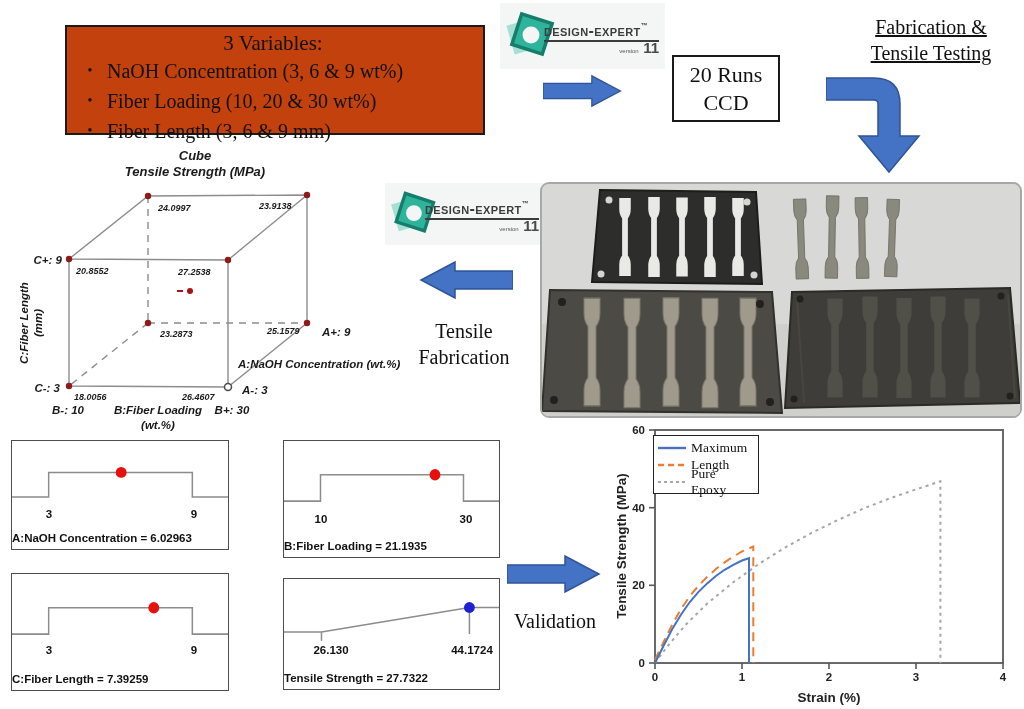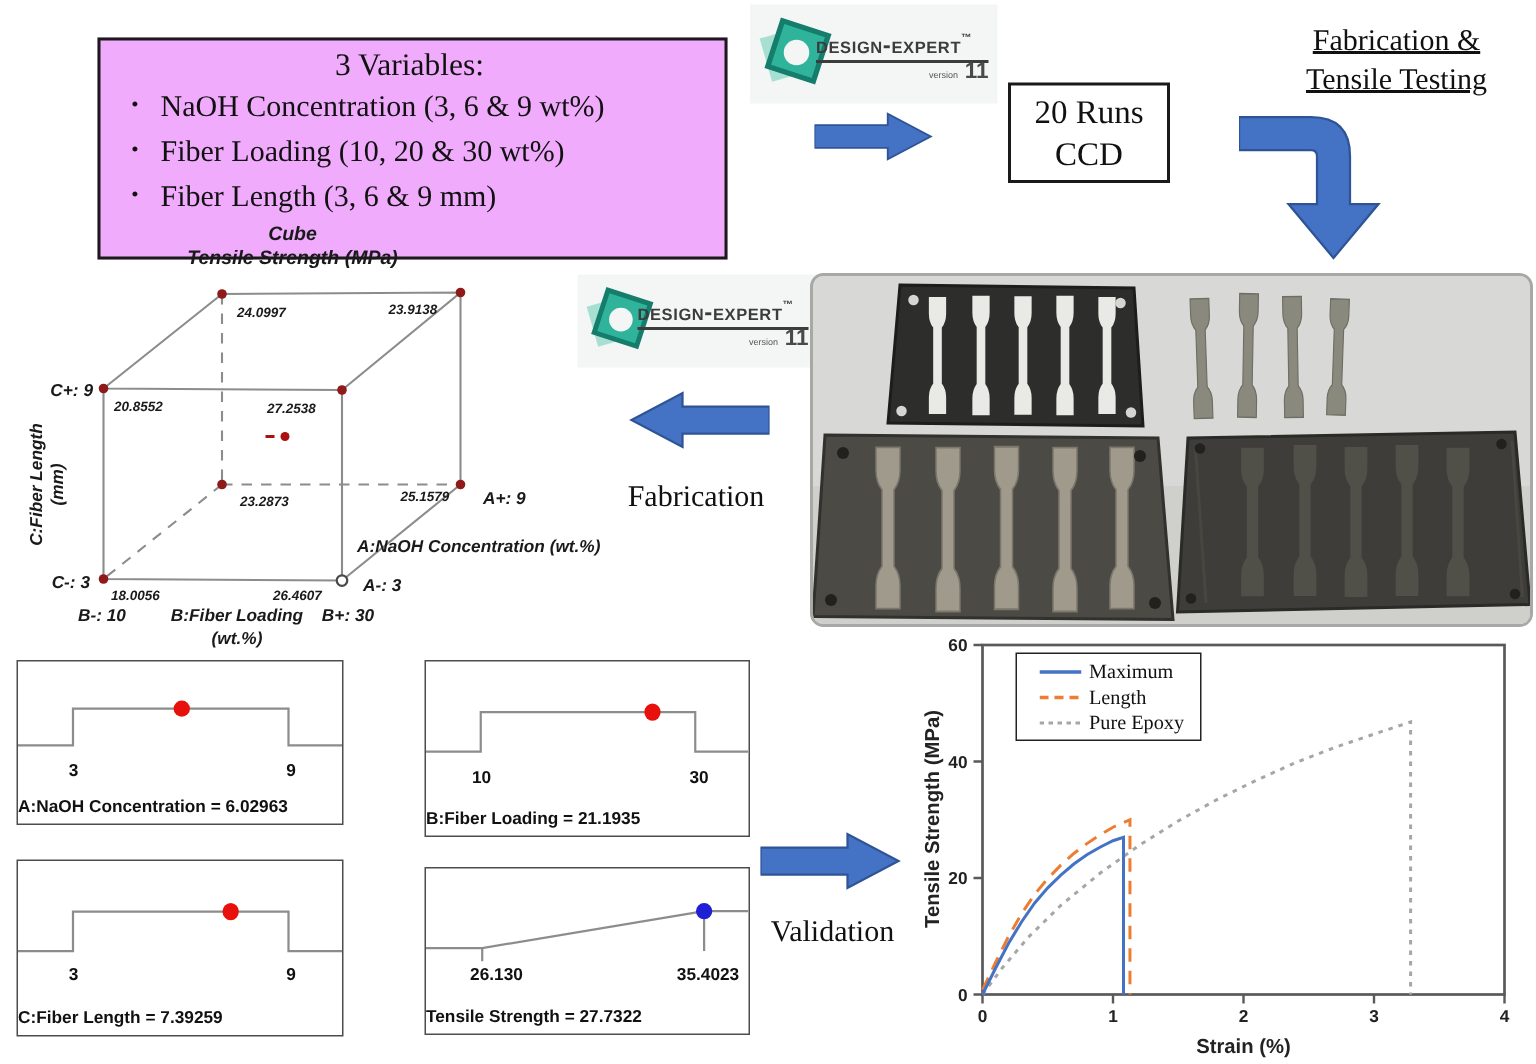--- a/index.html
+++ b/index.html
@@ -6,22 +6,22 @@
     --arrow-fill:#4472c4; --arrow-stroke:#2f5496;
     --corner-red:#8e1a1a; --line-gray:#8c8c8c;
     --dot-red:#e8100c; --dot-blue:#1f1fd4;
   }
   *{margin:0;padding:0;box-sizing:border-box;}
   body{width:1024px;height:709px;background:#fff;position:relative;overflow:hidden;
        font-family:"Liberation Serif",serif;}
   .abs{position:absolute;}
 
   
-  .vars-box{left:65px;top:25px;width:420px;height:148px;border:2px solid #1a1a1a;
-            padding:4px 10px 0 6px;background:#f0abfc;}
+  .vars-box{left:65px;top:25px;width:420px;height:110px;border:2px solid #1a1a1a;
+            padding:4px 10px 0 6px;background:#c2410c;}
   .vars-title{text-align:center;font-size:21px;color:#111;}
   .vars-list{list-style:none;font-size:20px;color:#111;}
   .vars-list li{display:flex;line-height:30px;}
   .vars-list li .bullet{width:34px;text-align:center;font-size:14px;}
 
   
   .logo{background:#f3f6f5;display:flex;align-items:center;padding:2px 6px 2px 2px;}
   .logo-1{left:500px;top:3px;width:165px;height:66px;}
   .logo-2{left:385px;top:183px;width:160px;height:62px;}
   .logo-text{flex:1;margin-left:-14px;margin-top:6px;}
@@ -71,22 +71,22 @@
   .fplot-d{left:283px;top:578px;width:217px;height:112px;}
 
   
   .chart{left:615px;top:413px;width:409px;height:296px;}
   .chart text{font-family:"Liberation Sans",sans-serif;font-weight:700;fill:#222;}
   .tick-label{font-size:11.5px;}
   .axis-label{font-size:13.5px;}
   .chart-frame{fill:none;stroke:#595959;stroke-width:1.8;}
   .chart-tick{stroke:#595959;stroke-width:1.6;}
   .chart-series{fill:none;stroke-width:2;}
-  .legend{position:absolute;left:62px;top:22px;width:124px;border:1.5px solid #222;
-          background:#fff;padding:3px 6px 3px 15px;}
+  .legend{position:absolute;left:38px;top:22px;width:106px;border:1.5px solid #222;
+          background:#fff;padding:3px 6px 3px 4px;}
   .legend-row{display:flex;align-items:center;height:17px;}
   .legend-row svg{flex:0 0 28px;}
   .legend-label{font-size:13.5px;color:#111;margin-left:5px;font-family:"Liberation Serif",serif;}
 </style>
 </head>
 <body>
 
 <svg width="0" height="0" style="position:absolute">
   <defs>
     <path id="dogbone" d="M-8,-42 H8 V-30 Q8,-24 4,-20 V20 Q8,24 8,30 V42 H-8 V30 Q-8,24 -4,20 V-20 Q-8,-24 -8,-30 Z"></path>
@@ -201,20 +201,21 @@
     <span class="logo-name"><span>Design-Expert</span><span class="logo-tm">™</span></span>
     <div class="logo-ver"><span class="vlabel">version</span> <span class="vnum">11</span></div>
   </div>
 </div>
 
 <svg class="abs" style="left:418px;top:258px" width="95" height="44" viewBox="0 0 95 42">
   <path class="arrow-shape" transform="translate(95,0) scale(-1,1)" d="M0,12 H58 V3 L92,21 L58,39 V30 H0 Z"></path>
 </svg>
 
 <div class="abs flow-text topt-text">
+  <div>Tensile</div>
   <div>Fabrication</div>
 </div>
 
 <div class="abs photo">
   <svg width="478" height="232" viewBox="0 0 478 232">
     <rect x="0" y="0" width="478" height="232" fill="#d8d8d6"></rect>
     <rect x="0" y="140" width="478" height="92" fill="#cfcfcc"></rect>
 
     <g>
       <polygon points="58,6 214,8 220,100 50,98" fill="#2d2d2b" stroke="#1d1d1b" stroke-width="2"></polygon>
@@ -311,21 +312,21 @@
 </div>
 
 <div class="abs fplot fplot-d">
   <svg viewBox="0 0 218 112" preserveAspectRatio="none">
     <path class="fp-line" d="M0,54 H38 L188,29 H218"></path>
     <line class="fp-line" x1="38" y1="54" x2="38" y2="63"></line>
     <line class="fp-line" x1="188" y1="29" x2="188" y2="56"></line>
     <circle class="fp-dot" cx="188" cy="29" r="5.5" fill="#1f1fd4"></circle>
   </svg>
   <span class="fp-label" style="left:18px;top:59%;width:58px">26.130</span>
-  <span class="fp-label" style="left:158px;top:59%;width:60px">35.4023</span>
+  <span class="fp-label" style="left:158px;top:59%;width:60px">44.1724</span>
   <div class="fp-caption">Tensile Strength = 27.7322</div>
 </div>
 
 <svg class="abs" style="left:507px;top:551px" width="95" height="46" viewBox="0 0 95 42">
   <path class="arrow-shape" d="M0,12 H58 V3 L92,21 L58,39 V30 H0 Z"></path>
 </svg>
 <div class="abs flow-text val-text">Validation</div>
 
 <div class="abs chart">
   <svg width="409" height="296" viewBox="0 0 409 296">

